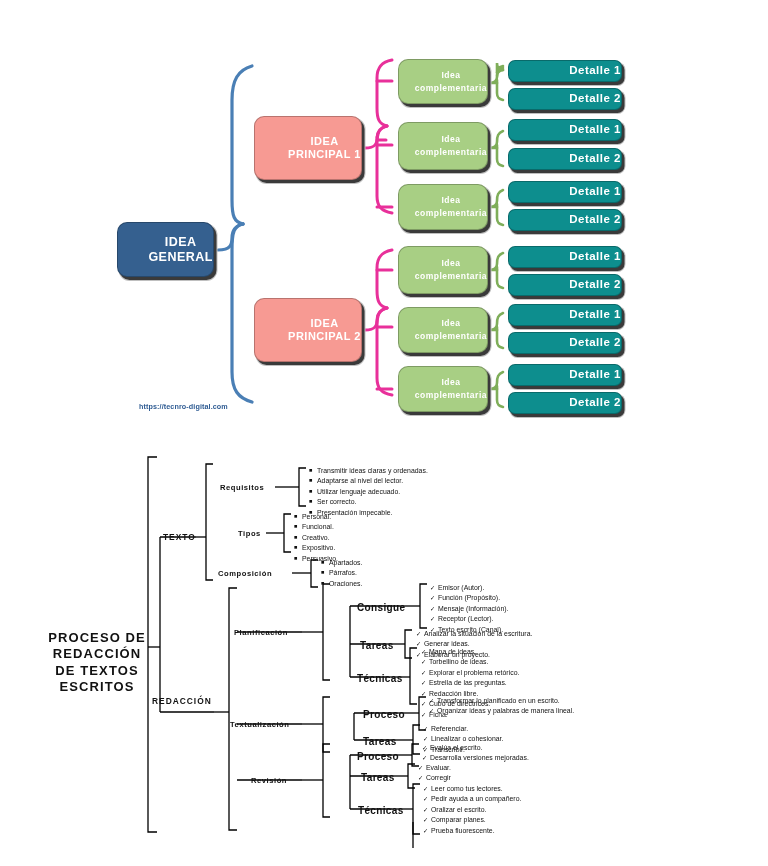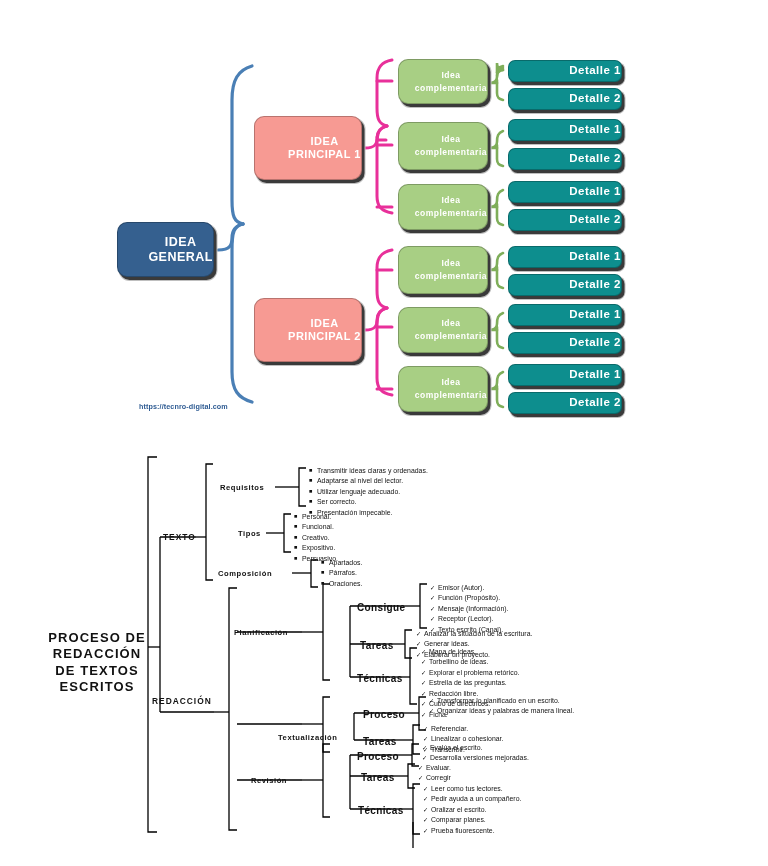--- a/index.html
+++ b/index.html
@@ -390,21 +390,21 @@
     <div class="leaflist" style="left:421px;top:215px;">
       <div><span class="mk">✓</span><span>Mapa de ideas.</span></div>
       <div><span class="mk">✓</span><span>Torbellino de ideas.</span></div>
       <div><span class="mk">✓</span><span>Explorar el problema retórico.</span></div>
       <div><span class="mk">✓</span><span>Estrella de las preguntas.</span></div>
       <div><span class="mk">✓</span><span>Redacción libre.</span></div>
       <div><span class="mk">✓</span><span>Cubo de directrices.</span></div>
       <div><span class="mk">✓</span><span>Ficha.</span></div>
     </div>
 
-    <div class="t lvl3" style="left:230px;top:301px;padding-left:48px;">Textualización</div>
+    <div class="t lvl3" style="left:230px;top:288px;">Textualización</div>
 
     <div class="t lvl4" style="left:363px;top:277px;">Proceso</div>
     <div class="leaflist wrap" style="left:429px;top:264px;width:148px;">
       <div><span class="mk">✓</span><span>Transformar lo planificado en un escrito.</span></div>
       <div><span class="mk">✓</span><span>Organizar ideas y palabras de manera lineal.</span></div>
     </div>
 
     <div class="t lvl4" style="left:363px;top:304px;">Tareas</div>
     <div class="leaflist" style="left:423px;top:292px;">
       <div><span class="mk">✓</span><span>Referenciar.</span></div>

